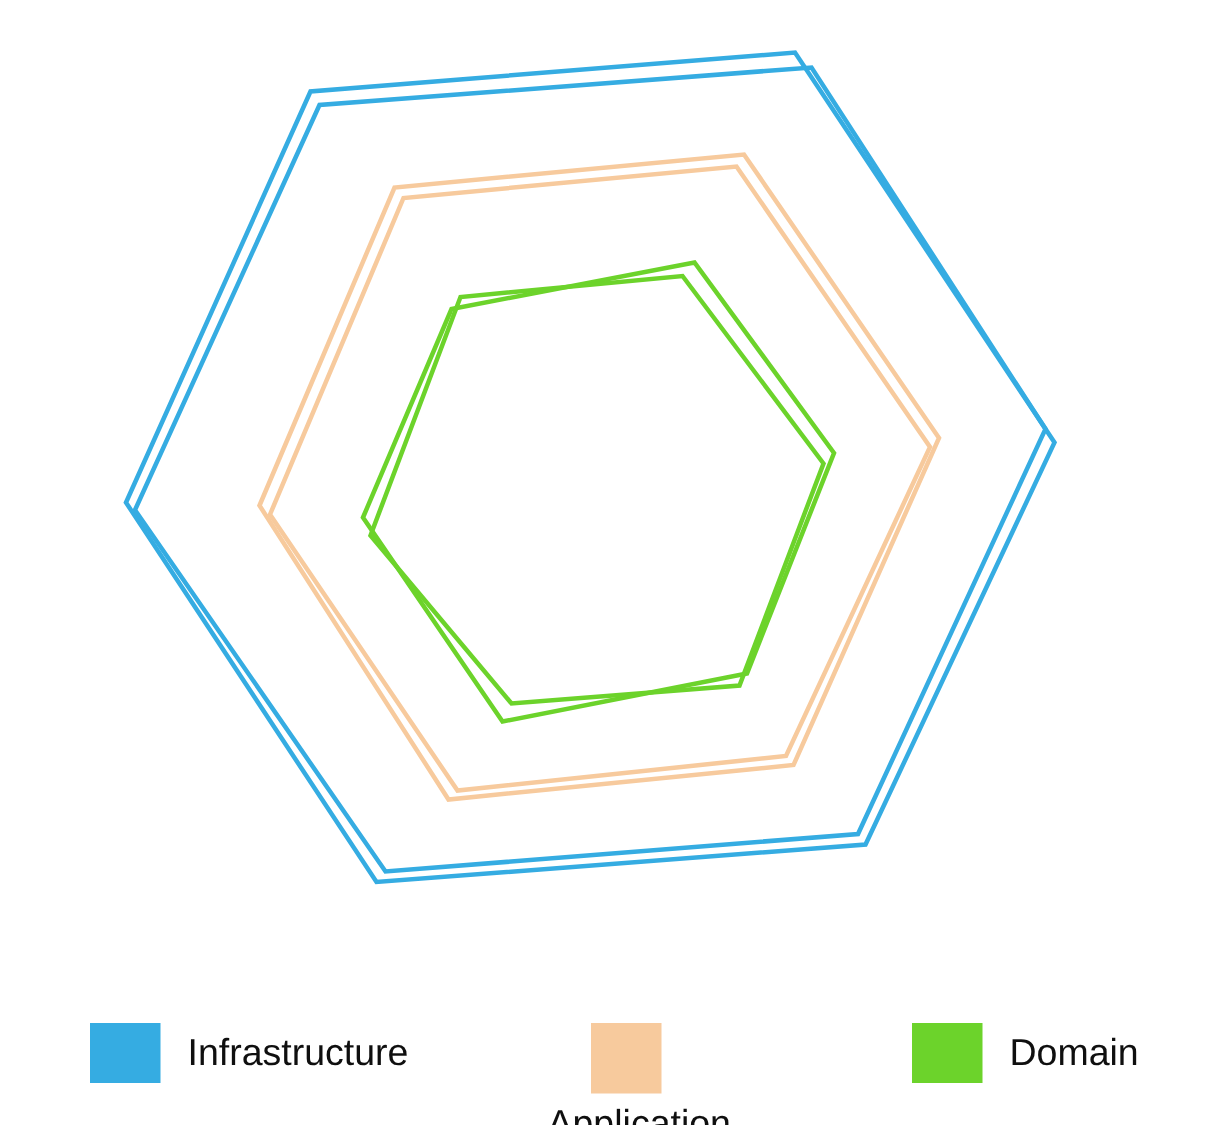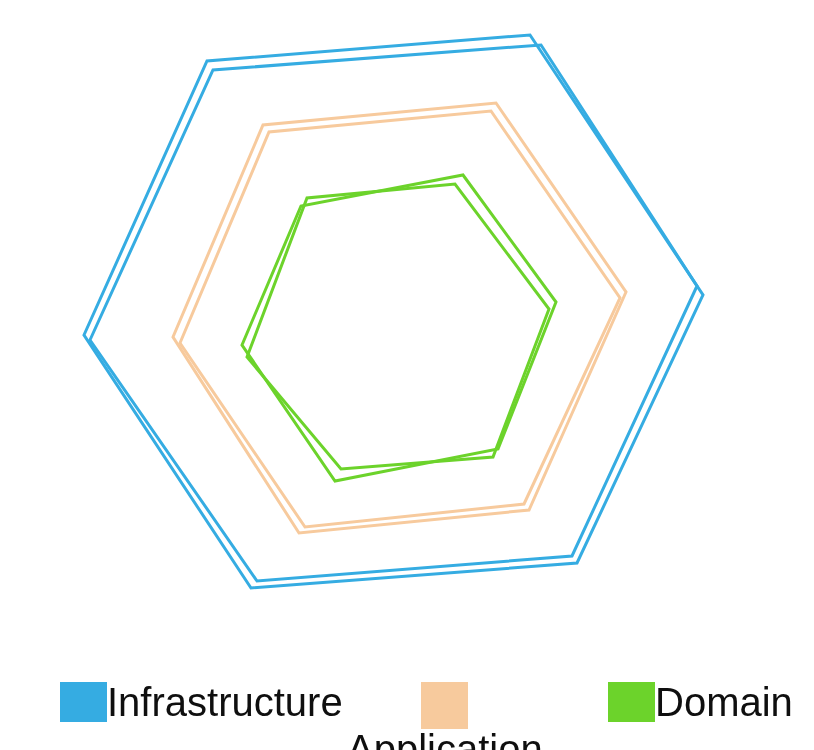--- a/index.html
+++ b/index.html
@@ -40,21 +40,22 @@
   .legend-item.pos-0 { left: 60px; }
   .legend-item.pos-1 { left: 347px; flex-direction: column; }
   .legend-item.pos-2 { left: 608px; }
   .swatch {
     width: 47px;
     height: 40px;
     flex: 0 0 47px;
     display: inline-block;
   }
   .legend-label {
-    font-size: 40px;
+    margin-left: 18px;
+    font-size: 25px;
     line-height: 40px;
     color: #0f0f0f;
     white-space: nowrap;
   }
 </style>
 </head>
 <body>
 
 <div class="stage">
 

